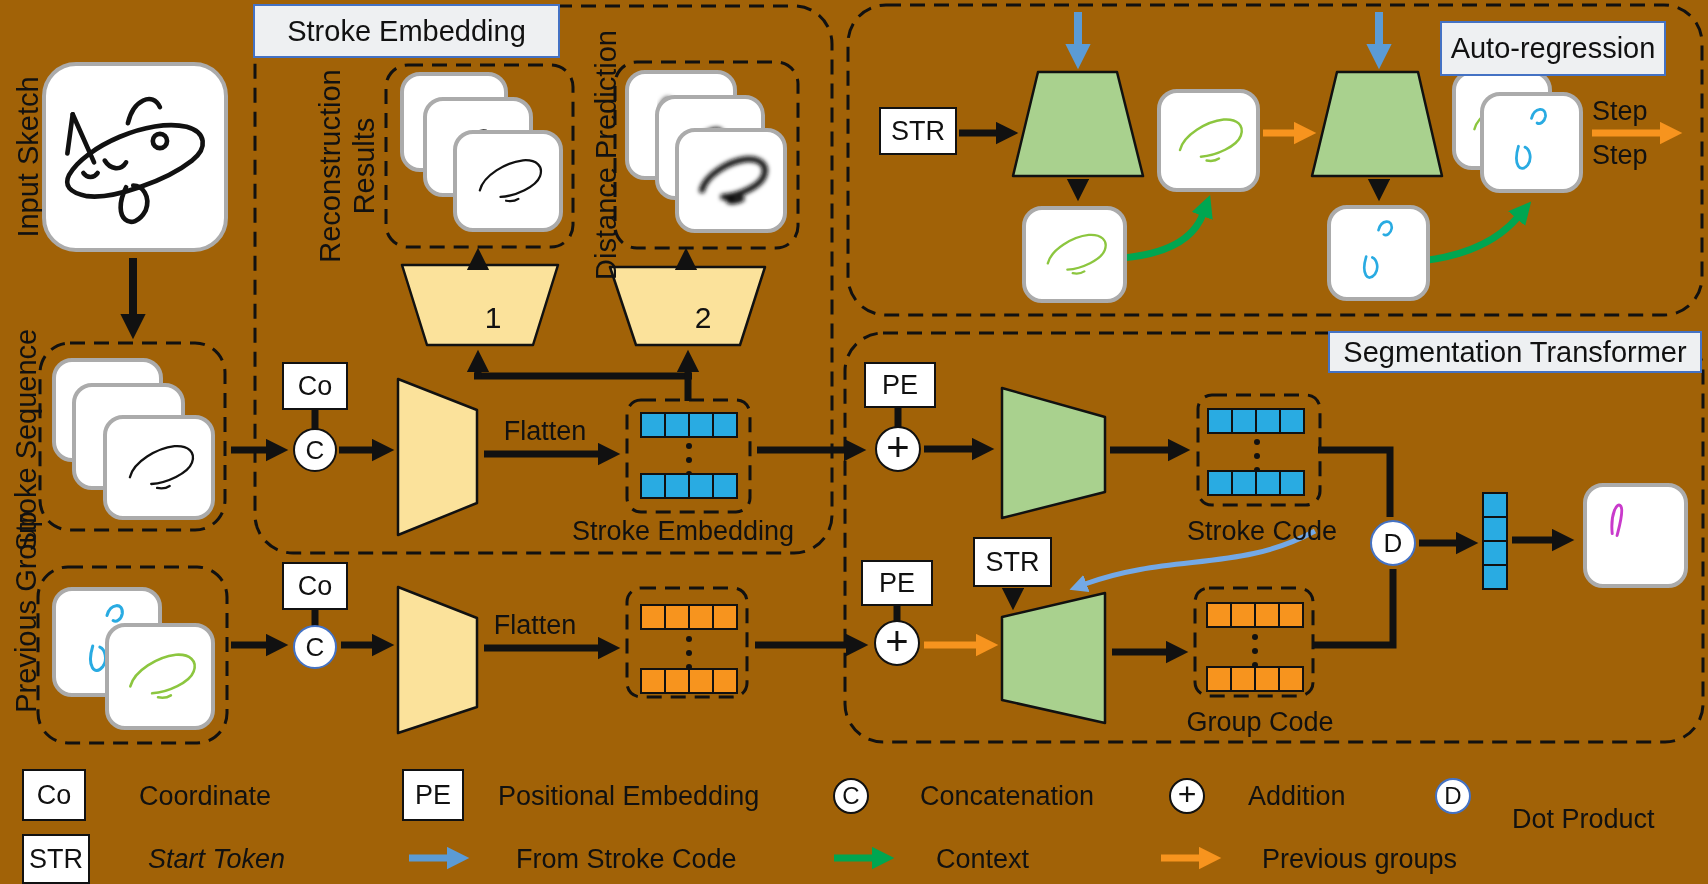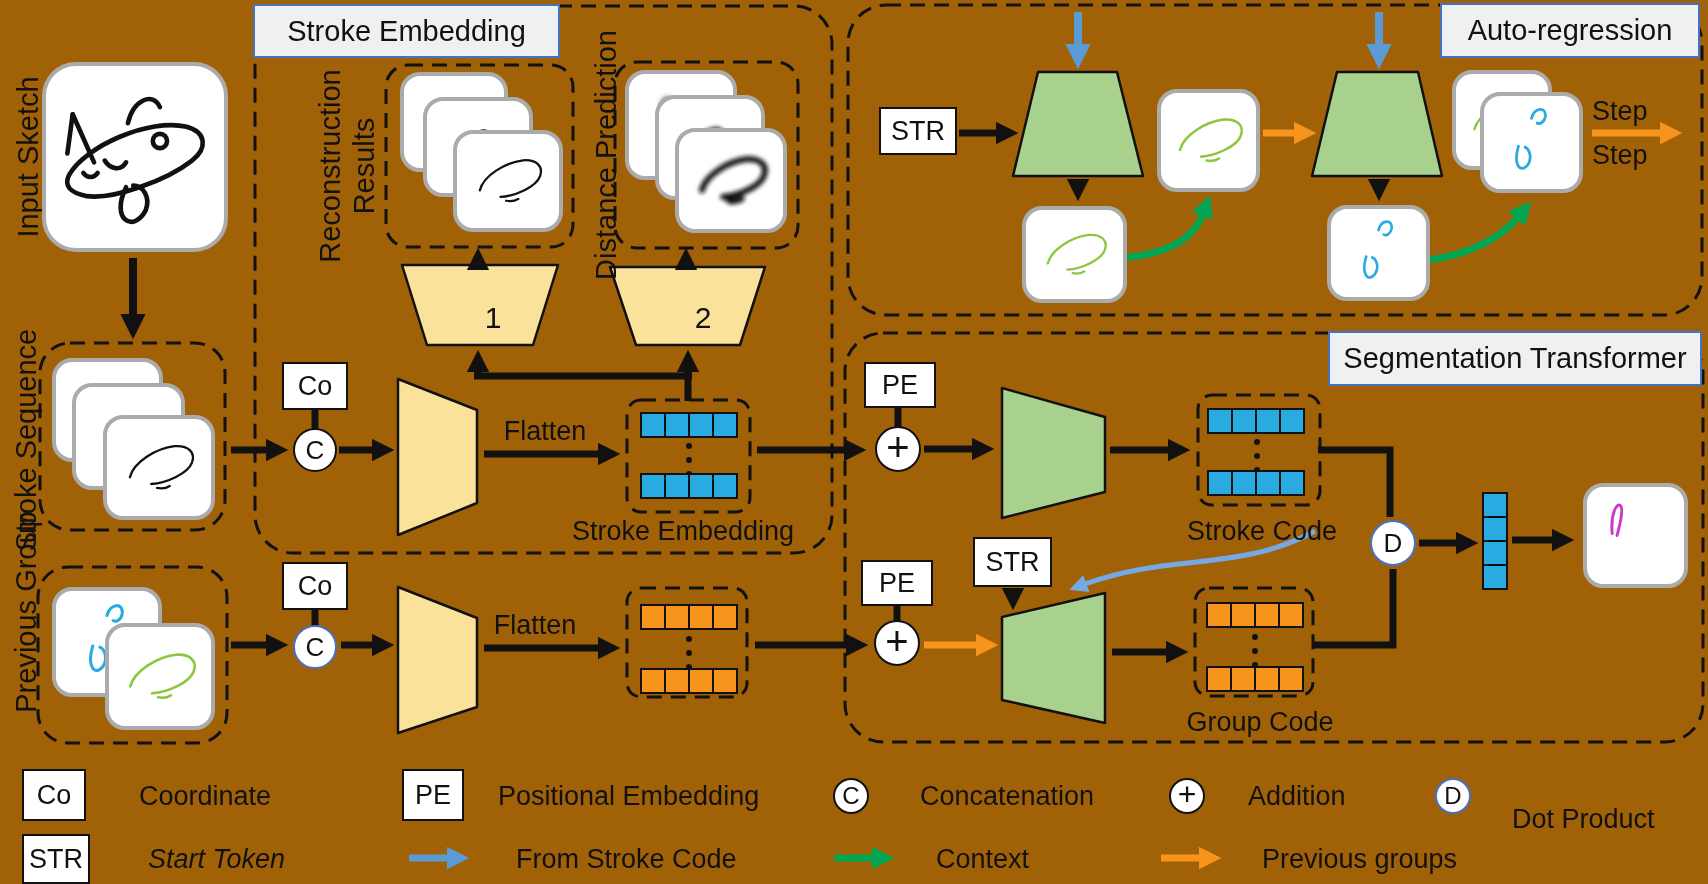--- a/index.html
+++ b/index.html
@@ -125,24 +125,24 @@
       <path d="M924,645 L978,645" stroke="#F7941E" stroke-width="7" marker-end="url(#mk-orange)"></path>
       <path d="M1122,258 C1168,254 1194,238 1203,214" stroke="#00A651" stroke-width="7" marker-end="url(#mk-green)"></path>
       <path d="M1428,260 C1472,254 1500,238 1518,217" stroke="#00A651" stroke-width="7" marker-end="url(#mk-green)"></path>
       <path d="M1315,531 C1240,572 1170,553 1085,584" stroke="#74A9E6" stroke-width="5" marker-end="url(#mk-sky)"></path>
     </g>
   </svg>
 
   <div class="titlebox" style="left:253px;top:4px;width:307px;height:54px;">
     <span>Stroke Embedding</span>
   </div>
-  <div class="titlebox" style="left:1440px;top:3px;width:260px;height:55px;">
+  <div class="titlebox" style="left:1440px;top:21px;width:226px;height:55px;">
     <span>Auto-regression</span>
   </div>
-  <div class="titlebox" style="left:1328px;top:331px;width:374px;height:55px;">
+  <div class="titlebox" style="left:1328px;top:331px;width:374px;height:42px;">
     <span>Segmentation Transformer</span>
   </div>
 
   <div class="vlabel" style="left:28px;top:157px;">Input Sketch</div>
   <div class="vlabel" style="left:26px;top:440px;">Stroke Sequence</div>
   <div class="vlabel" style="left:26px;top:612px;">Previous Group</div>
   <div class="vlabel" style="left:347px;top:166px;">
     <span>Reconstruction</span><br>
     <span>Results</span>
   </div>

